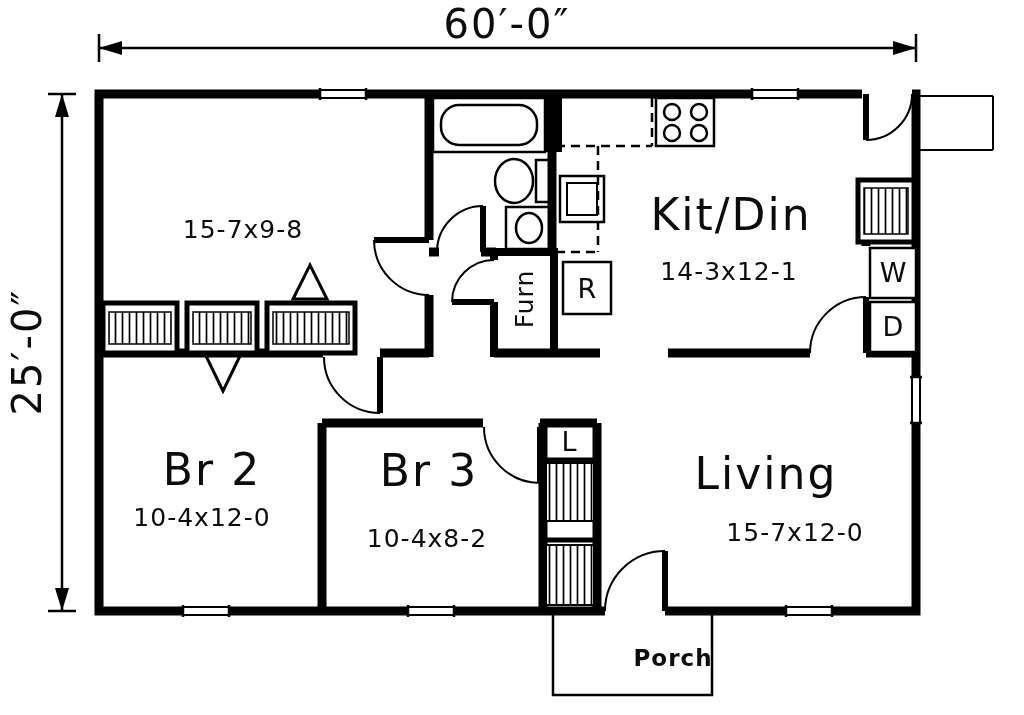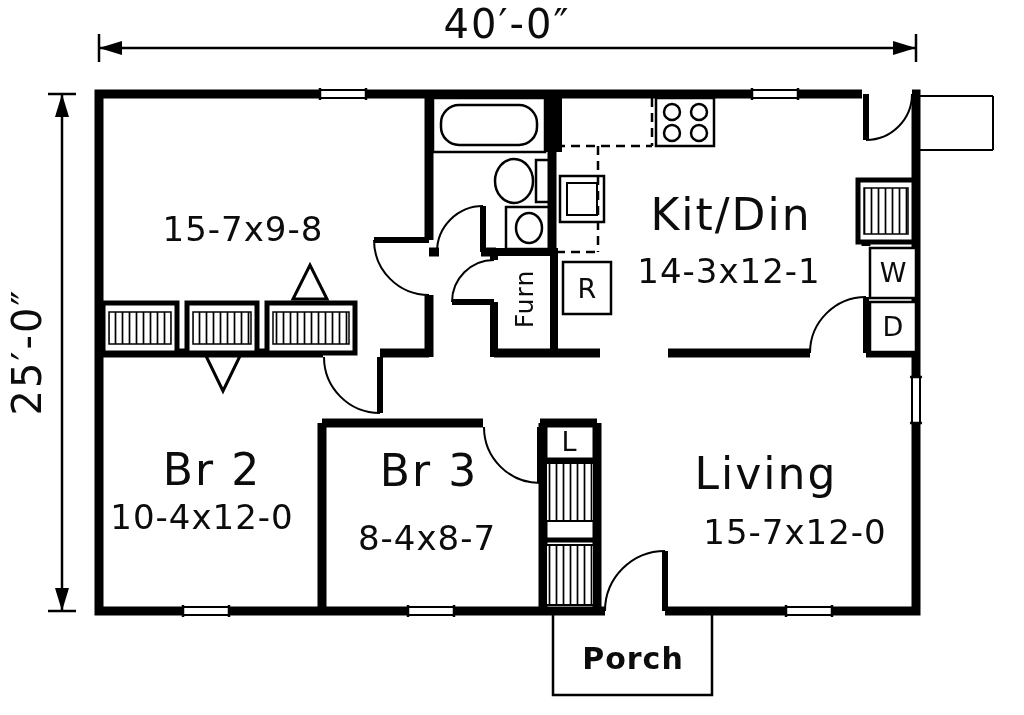--- a/index.html
+++ b/index.html
@@ -2,25 +2,25 @@
 <html><head>
 <meta charset="utf-8">
 <style>
   html,body{margin:0;padding:0;background:#fff;}
   .stage{position:relative;width:1024px;height:715px;background:#ffffff;overflow:hidden;
          font-family:"DejaVu Sans", sans-serif;}
   svg{position:absolute;left:0;top:0;}
   .lbl{position:absolute;transform:translate(-50%,-50%);white-space:nowrap;color:#0c0c0c;}
   .vert{transform:translate(-50%,-50%) rotate(-90deg);}
   .room-name{font-size:44px;letter-spacing:2px;}
-  .room-size{font-size:34px;letter-spacing:1px;}
+  .room-size{font-size:25px;letter-spacing:1px;}
   .dim-label{font-size:40px;letter-spacing:2px;}
   .small-label{font-size:27px;}
   .furn-label{font-size:25px;letter-spacing:1px;}
-  .porch-label{font-size:30px;font-weight:bold;letter-spacing:1px;}
+  .porch-label{font-size:23px;font-weight:bold;letter-spacing:1px;margin-left:40px;}
 
   
   .w9{stroke:#000;stroke-width:9;fill:none;stroke-linecap:butt;}
   .w18{stroke:#000;stroke-width:18;fill:none;stroke-linecap:butt;}
   .w5{stroke:#000;stroke-width:5;fill:none;}
   .t{stroke:#000;stroke-width:2.5;fill:none;}
   .t2{stroke:#000;stroke-width:2;fill:none;}
   .leaf{stroke:#000;stroke-width:6;fill:none;stroke-linecap:butt;}
   .dash{stroke:#000;stroke-width:2.5;fill:none;stroke-dasharray:9 6;}
   .whiteout{fill:#ffffff;stroke:none;}
@@ -234,33 +234,33 @@
     <g>
       <path class="t" d="M553,611 L553,695 L712,695 L712,611"></path>
     </g>
     <g>
       <line class="t2" x1="920" y1="96" x2="993" y2="96"></line>
       <line class="t2" x1="920" y1="150" x2="993" y2="150"></line>
       <line class="t2" x1="993" y1="96" x2="993" y2="150"></line>
     </g>
   </svg>
 
-  <div class="lbl dim-label" style="left:507px;top:24px">40′-0″</div>
+  <div class="lbl dim-label" style="left:507px;top:24px">60′-0″</div>
   <div class="lbl dim-label vert" style="left:27px;top:352px">25′-0″</div>
 
   <div class="lbl room-size" style="left:243px;top:229px">15-7x9-8</div>
 
   <div class="lbl room-name" style="left:731px;top:214px">Kit/Din</div>
   <div class="lbl room-size" style="left:729px;top:271px">14-3x12-1</div>
 
   <div class="lbl room-name" style="left:212px;top:469px">Br 2</div>
   <div class="lbl room-size" style="left:202px;top:517px">10-4x12-0</div>
 
   <div class="lbl room-name" style="left:429px;top:470px">Br 3</div>
-  <div class="lbl room-size" style="left:427px;top:538px">8-4x8-7</div>
+  <div class="lbl room-size" style="left:427px;top:538px">10-4x8-2</div>
 
   <div class="lbl room-name" style="left:766px;top:473px">Living</div>
   <div class="lbl room-size" style="left:795px;top:532px">15-7x12-0</div>
 
   <div class="lbl furn-label vert" style="left:524px;top:299px">Furn</div>
   <div class="lbl small-label" style="left:587px;top:288px">R</div>
   <div class="lbl small-label" style="left:893px;top:272px">W</div>
   <div class="lbl small-label" style="left:893px;top:326px">D</div>
   <div class="lbl small-label" style="left:569px;top:441px">L</div>
   <div class="lbl porch-label" style="left:633px;top:658px">Porch</div>

